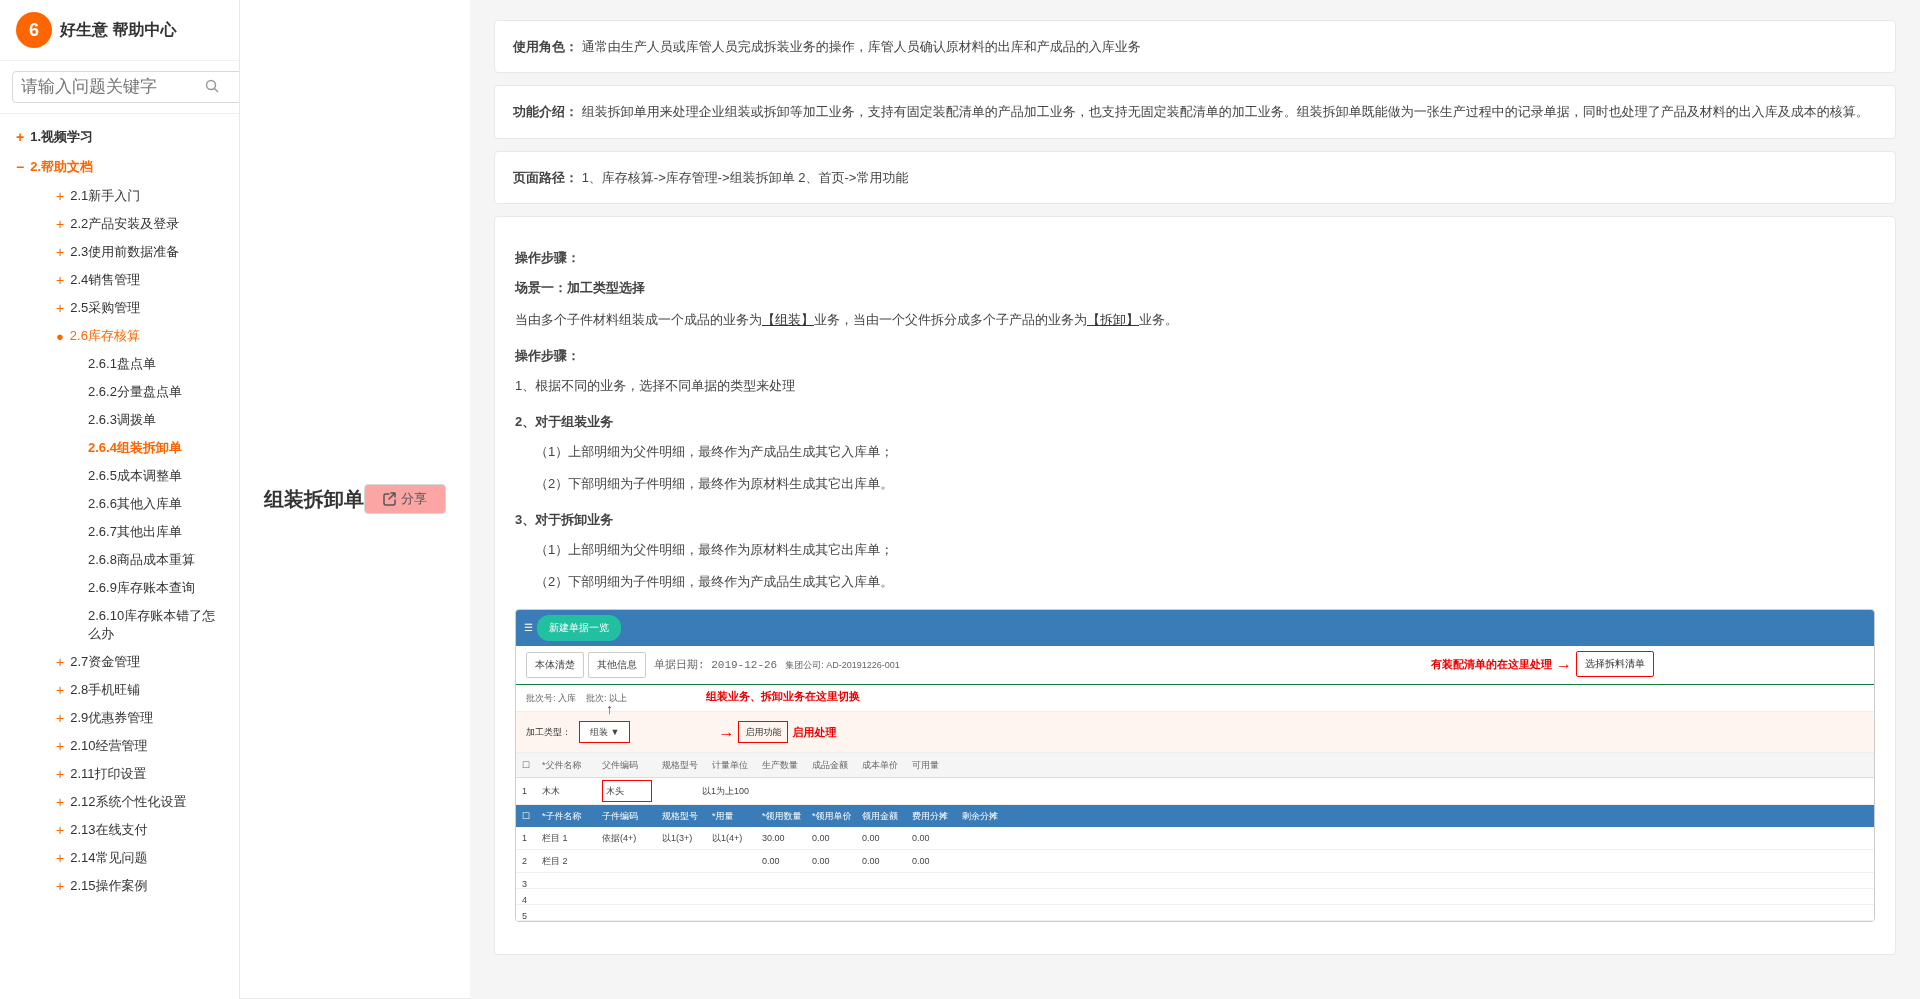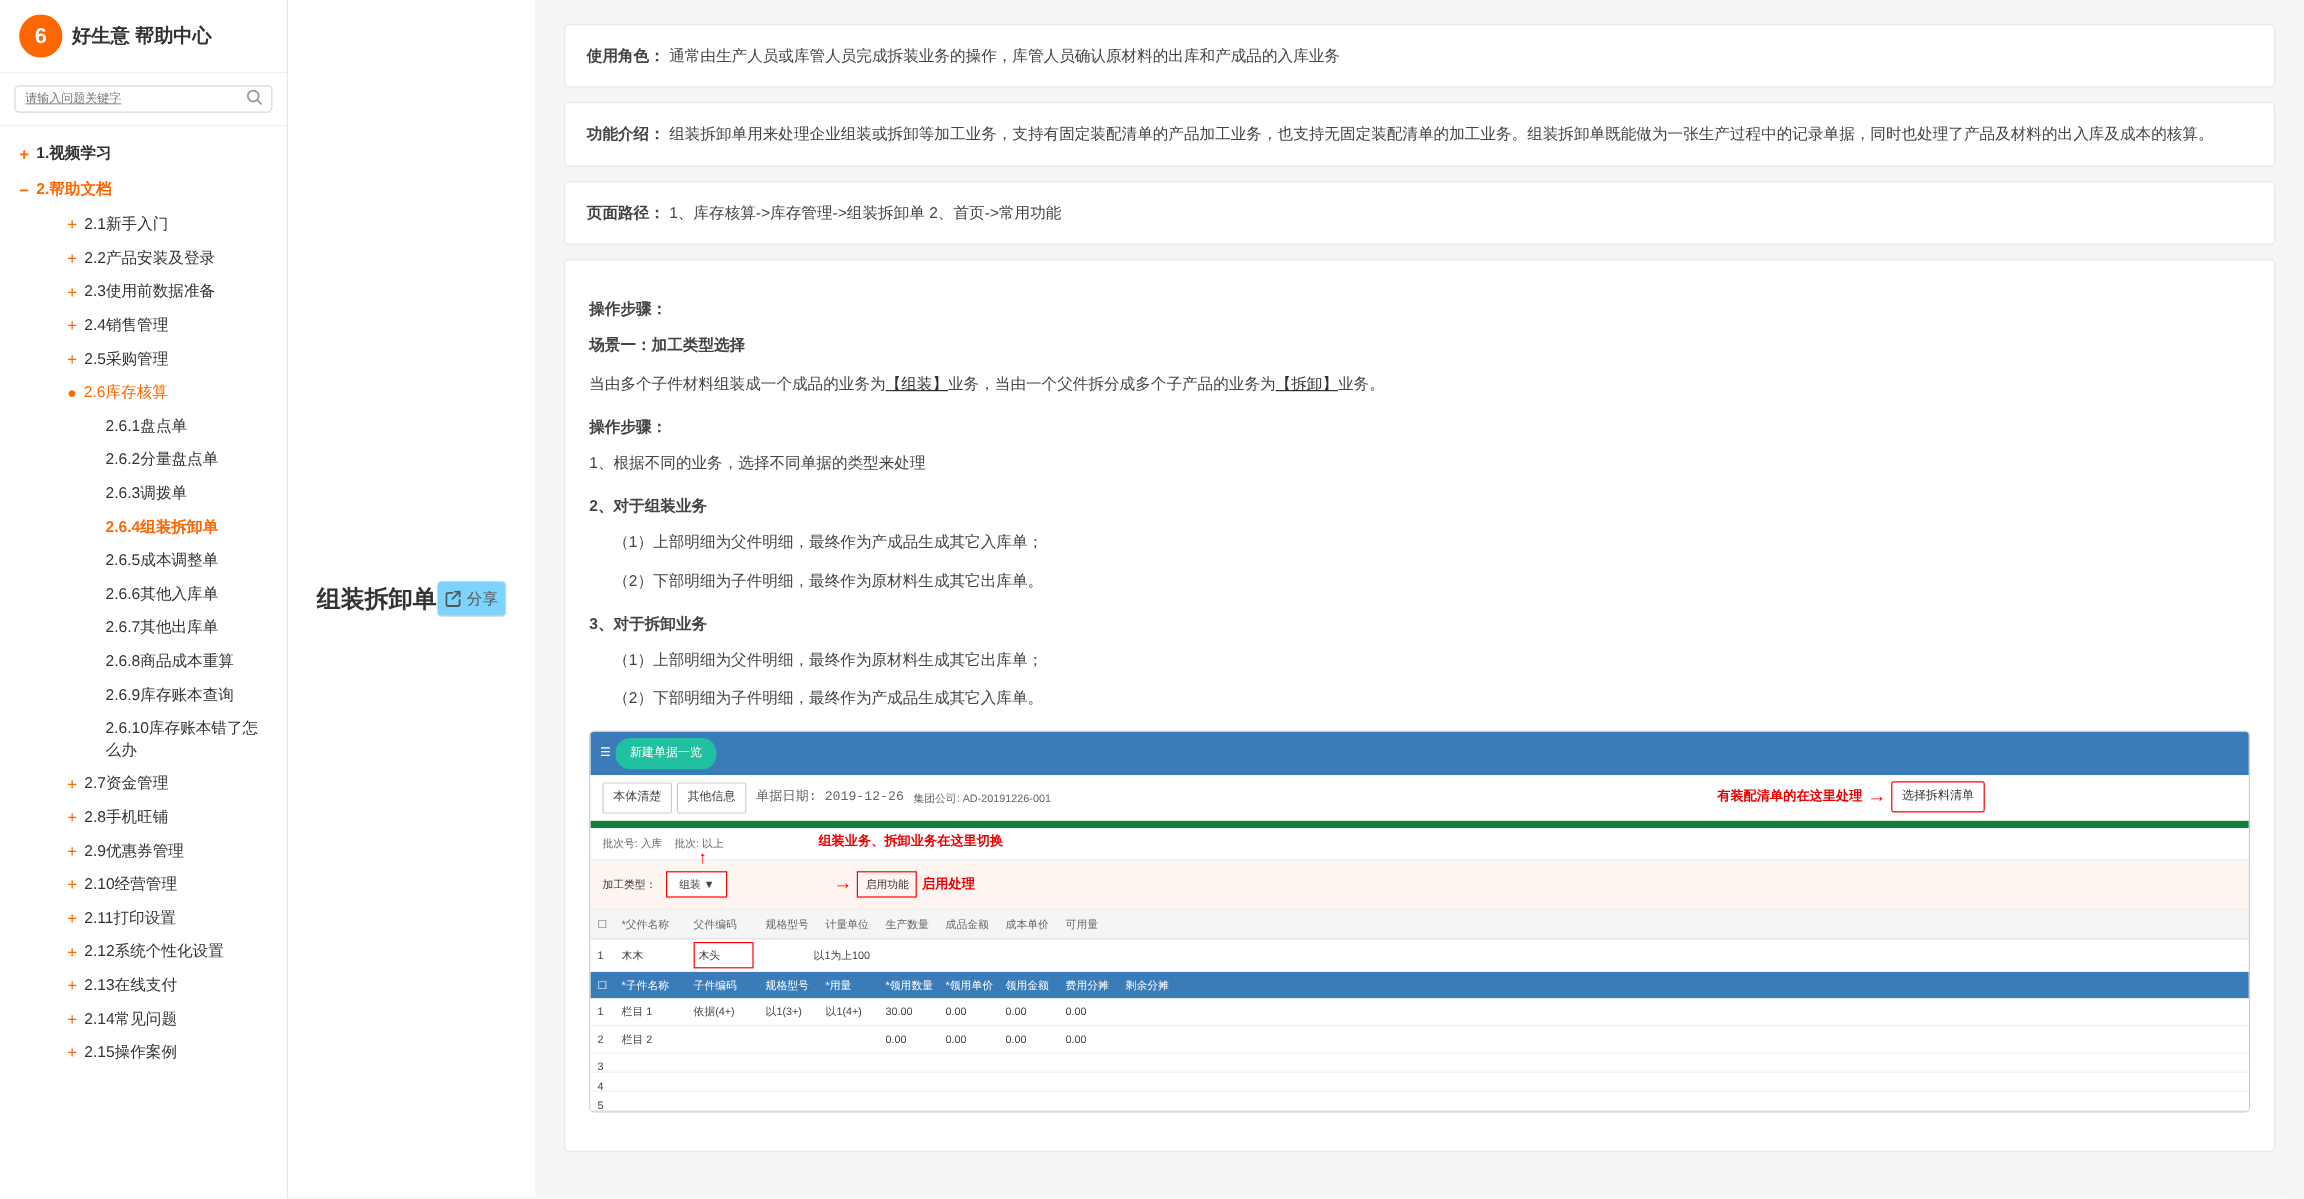--- a/index.html
+++ b/index.html
@@ -34,24 +34,23 @@
     .search-box {
       padding: 10px 12px;
       border-bottom: 1px solid #f0f0f0;
       display: flex; align-items: center;
     }
     .search-input {
       flex: 1;
       border: 1px solid #d9d9d9;
       border-radius: 4px;
       padding: 5px 28px 5px 8px;
-      font-size: 10px;
+      font-size: 17px;
       outline: none;
       color: #999;
-      text-decoration: underline;
     }
     .search-wrap { position: relative; width: 100%; display: flex; align-items: center; }
     .search-icon-svg { position: absolute; right: 8px; color: #999; }
 
     .nav-tree {
       flex: 1;
       overflow-y: auto;
       padding: 8px 0;
     }
     .nav-item {
@@ -93,22 +92,22 @@
       display: flex; align-items: center; justify-content: space-between;
     }
     .page-title {
       font-size: 20px;
       font-weight: bold;
       color: #333;
     }
     .share-btn {
       border: 1px solid #d9d9d9;
       border-radius: 4px;
-      padding: 5px 6px;
-      background: #7dd3fc;
+      padding: 5px 18px;
+      background: #fca5a5;
       cursor: pointer;
       font-size: 13px;
       color: #555;
       display: flex; align-items: center; gap: 4px;
     }
 
     .content-area {
       flex: 1;
       overflow-y: auto;
       padding: 20px 24px;
@@ -346,21 +345,21 @@
 
       <div class="screenshot-box">
         <div class="screenshot-inner">
 
 
           <div style="background:#3a7cb8; height:36px; display:flex; align-items:center; padding:0 8px; gap:4px;">
             <span style="color:#fff;font-size:10px;">☰</span>
             <div style="background:#20c0a0; color:#fff; padding:3px 12px; border-radius:12px; font-size:10px; cursor:pointer;">新建单据一览</div>
           </div>
 
-          <div style="background:#fff; padding:6px 10px; border-bottom:6px solid #15803d; display:flex; align-items:center; gap:8px; flex-wrap:wrap; position:relative;">
+          <div style="background:#fff; padding:6px 10px; border-bottom:1px solid #15803d; display:flex; align-items:center; gap:8px; flex-wrap:wrap; position:relative;">
             <div style="display:flex;gap:4px;font-size:10px;">
               <span style="border:1px solid #ccc;padding:2px 8px;border-radius:2px;cursor:pointer;">本体清楚</span>
               <span style="border:1px solid #ccc;padding:2px 8px;border-radius:2px;cursor:pointer;">其他信息</span>
             </div>
             <span style="font-size:11px;color:#666;font-family:Liberation Mono, monospace;">单据日期: 2019-12-26</span>
             <span style="font-size:9px;color:#666;">集团公司: AD-20191226-001</span>
 
             <div style="position:absolute;right:220px;top:2px;display:flex;align-items:center;gap:4px;">
               <span class="annotation-red">有装配清单的在这里处理</span>
               <span style="color:red;font-size:16px;">→</span>

